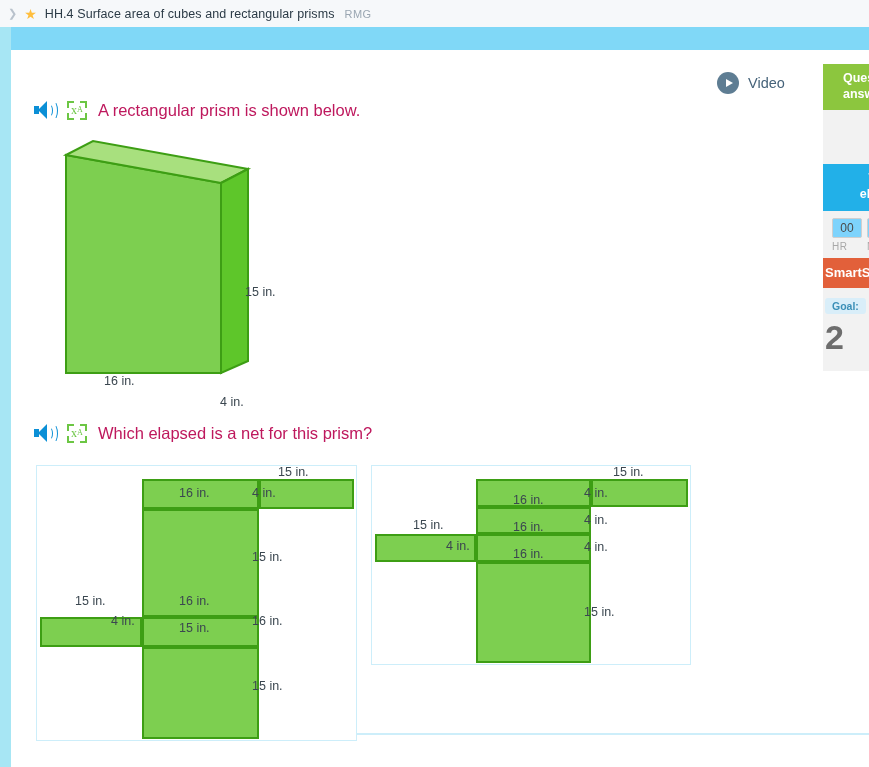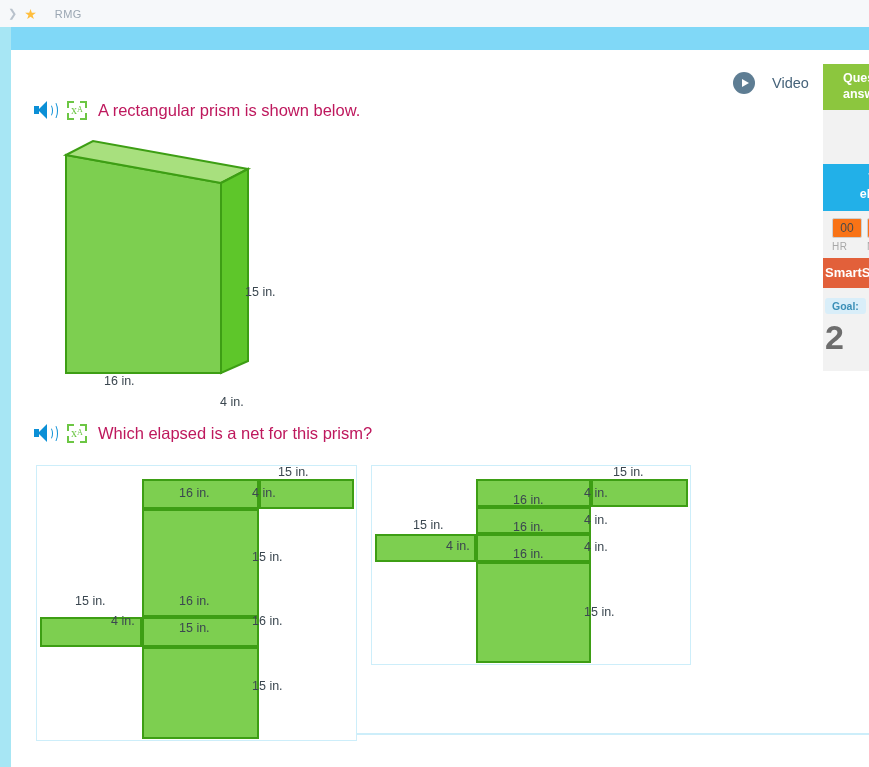--- a/index.html
+++ b/index.html
@@ -40,21 +40,21 @@
     position:absolute;left:108px;top:733px;width:761px;height:2px;
     background:#cdeefa;
   }
   .cardline-v{
     position:absolute;left:108px;top:727px;width:2px;height:8px;
     background:#cdeefa;
   }
 
   
   .video{
-    position:absolute;left:733px;top:72px;display:flex;align-items:center;gap:17px;
+    position:absolute;left:717px;top:72px;display:flex;align-items:center;gap:9px;
   }
   .video-ic{
     width:22px;height:22px;border-radius:50%;background:#5e7d93;
     display:flex;align-items:center;justify-content:center;
   }
   .video-ic .tri{
     width:0;height:0;border-left:7px solid #ffffff;
     border-top:4.5px solid transparent;border-bottom:4.5px solid transparent;
     margin-left:2px;
   }
@@ -119,21 +119,21 @@
   }
   .side-time{
     background:#22b0e8;color:#ffffff;font-size:12.5px;font-weight:bold;
     padding:7px 0 8px 0;text-align:center;line-height:1.25;
   }
   .side-clock{
     background:#f2f2f2;padding:7px 0 6px 0;display:flex;gap:5px;padding-left:9px;
   }
   .clk{width:30px;}
   .clk .num{
-    border:1px solid #cfcfcf;background:#f97316;color:#4a4a4a;
+    border:1px solid #cfcfcf;background:#7dd3fc;color:#4a4a4a;
     font-size:12px;text-align:center;padding:2px 0;border-radius:2px;
   }
   .clk .unit{color:#a8a8a8;font-size:10px;text-align:left;padding-top:3px;letter-spacing:.5px;}
   .side-ss{
     background:#e2603a;color:#ffffff;font-size:13px;font-weight:bold;
     padding:7px 0 8px 2px;
   }
   .side-goal{background:#f2f2f2;padding:8px 0 2px 2px;}
   .goal-pill{
     display:inline-block;background:#d9eef9;color:#3a8fb7;
@@ -145,20 +145,21 @@
   }
 </style>
 </head>
 <body>
 
 <div id="root">
 
   <div class="topbar">
     <span class="bc-chevron">❯</span>
     <span class="bc-star">★</span>
+    <span class="bc-title">HH.4 Surface area of cubes and rectangular prisms</span>
     <span class="bc-code">RMG</span>
   </div>
 
   <div class="blueband"></div>
   <div class="bluerail"></div>
   <div class="card"></div>
   <div class="cardline"></div>
   <div class="cardline-v"></div>
 
   <div class="video">

